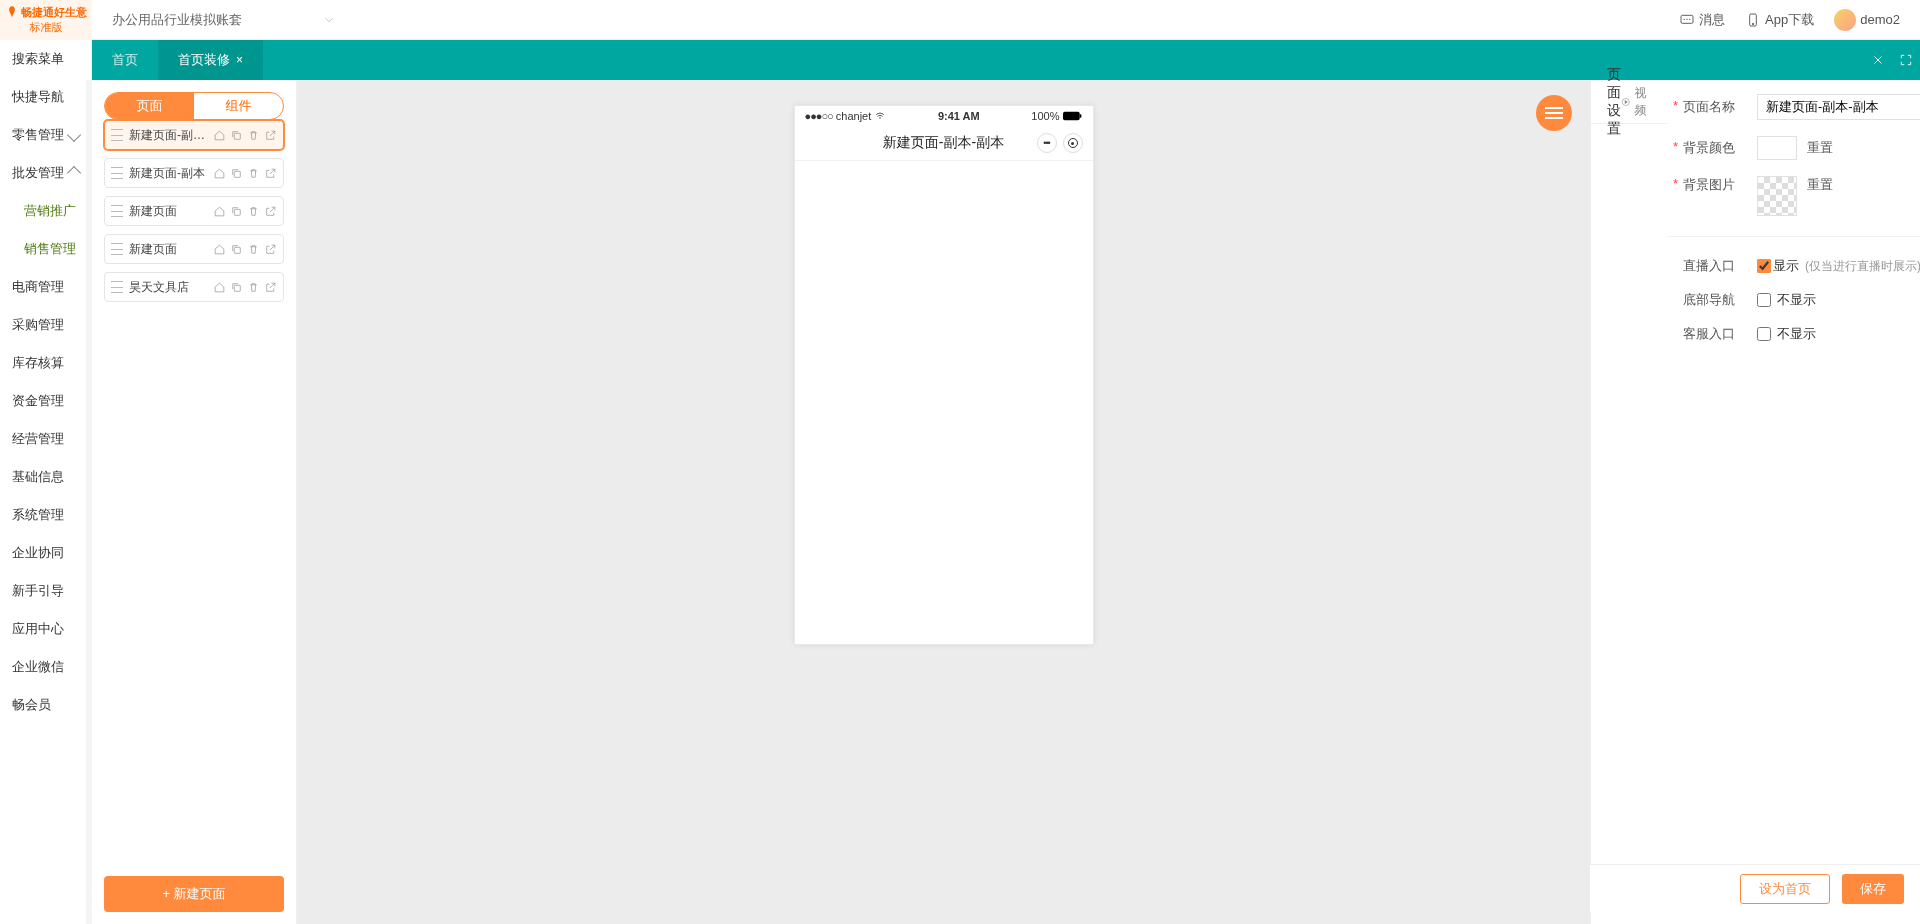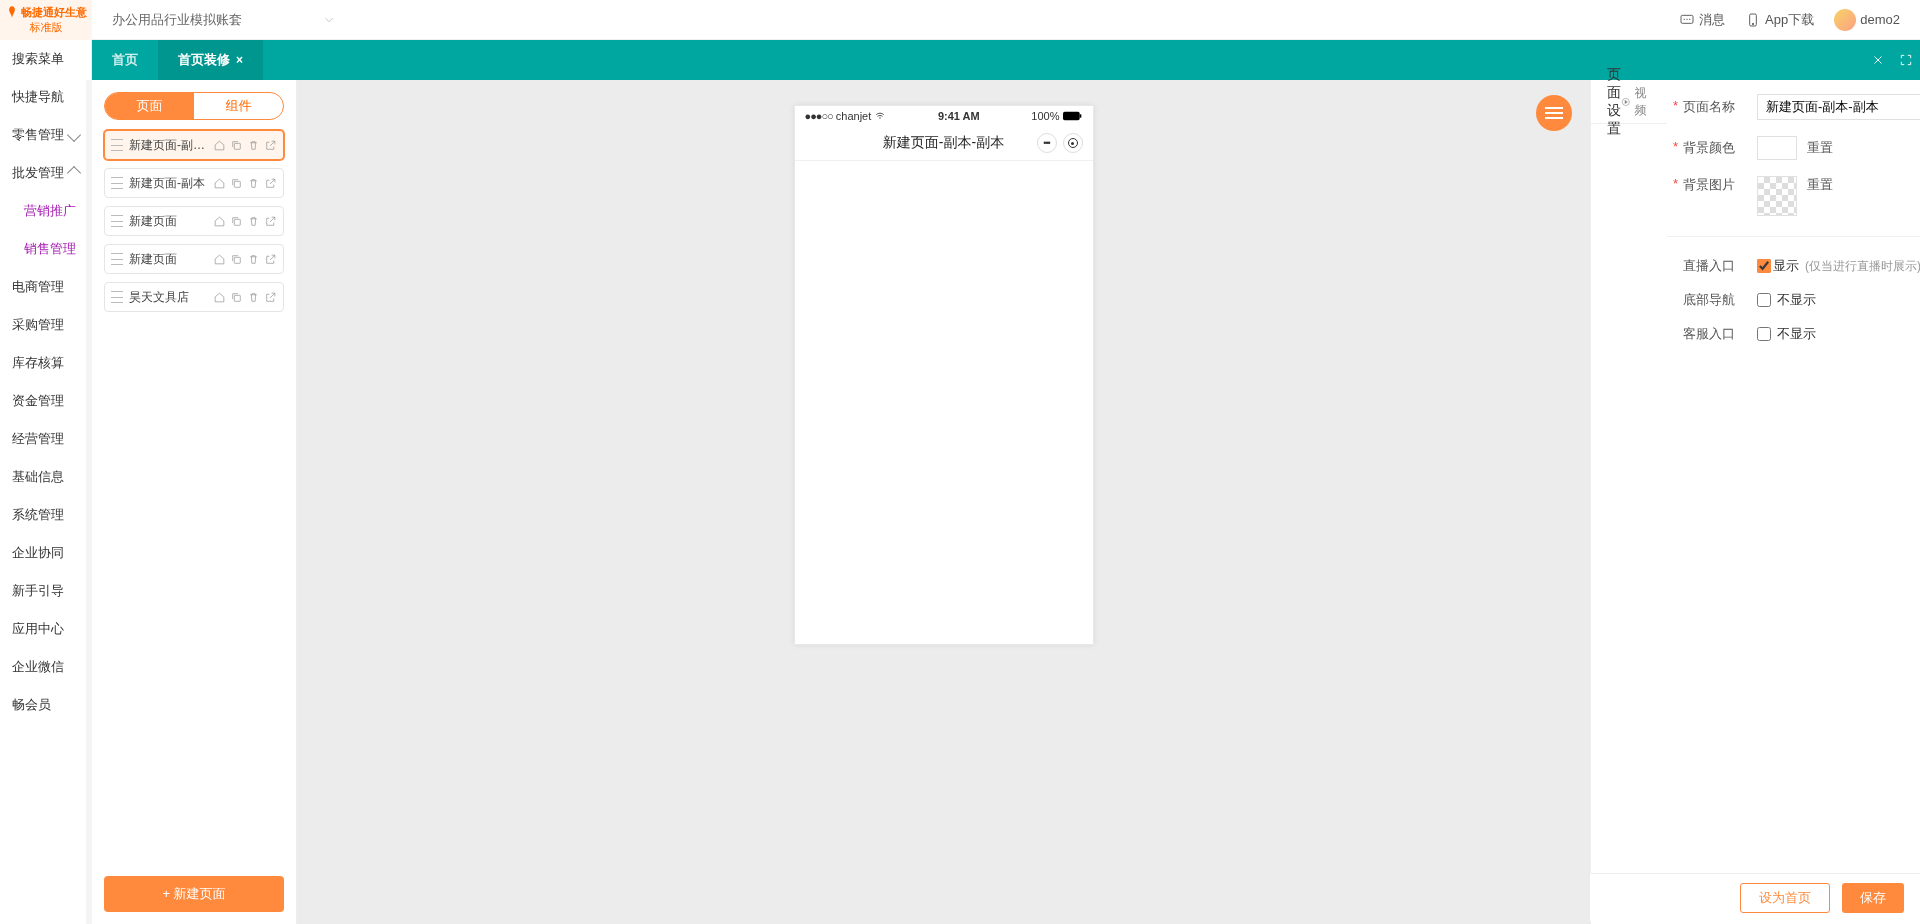--- a/index.html
+++ b/index.html
@@ -13,37 +13,37 @@
 .logo-sub { font-size:11px; color:#FF6A00; }
 .selector { margin-left:20px; display:flex; align-items:center; color:#666; font-size:13px; gap:80px; cursor:pointer; }
 .selector svg { width:14px; height:14px; fill:#bbb; }
 .header-right { margin-left:auto; display:flex; align-items:center; gap:20px; padding-right:20px; }
 .hbtn { display:flex; align-items:center; gap:4px; color:#555; cursor:pointer; font-size:13px; }
 .avatar { width:22px; height:22px; border-radius:50%; background:linear-gradient(135deg,#f6d365,#fda085); }
 .icon16 { width:16px; height:16px; fill:none; stroke:#555; stroke-width:1.4; }
 
 
 .tabstrip { height:40px; background:#00A6A0; display:flex; align-items:center; padding-left:92px; position:relative; }
-.tab { height:40px; display:flex; align-items:center; padding:0 20px; color:#cfeeec; cursor:pointer; font-size:13px;font-weight:bold; }
+.tab { height:40px; display:flex; align-items:center; padding:0 20px; color:#cfeeec; cursor:pointer; font-size:13px; }
 .tab.active { background:#009690; color:#fff;align-items:center; }
 .tab .close { margin-left:6px; font-size:12px; }
 .tab-right { margin-left:auto; display:flex; }
 .tab-rbtn { width:28px; height:40px; display:flex; align-items:center; justify-content:center; cursor:pointer; }
 .tab-rbtn svg { width:14px; height:14px; stroke:#fff; fill:none; stroke-width:1.6; }
 
 
 .leftnav { position:absolute; top:40px; bottom:0; left:0; width:92px; background:#fff; border-right:1px solid #eee; overflow:auto; }
 .navitem { padding:10px 12px; font-size:13px; color:#333; cursor:pointer; display:flex; align-items:center; justify-content:space-between; }
-.navitem.sub { padding-left:24px; color:#a21caf; }
+.navitem.sub { padding-left:24px; color:#4d7c0f; }
 .navcaret { width:10px; height:10px; border:solid #888; border-width:0 1px 1px 0; transform:rotate(45deg); }
 .navcaret.up { transform:rotate(-135deg); }
 
 
 .main { position:absolute; top:80px; left:92px; right:0; bottom:0; display:flex; }
-.panel-list { width:205px; background:#fff; display:flex; flex-direction:column; border-right:1px solid #eee; padding:12px; gap:10px; }
+.panel-list { width:205px; background:#fff; display:flex; flex-direction:column; border-right:1px solid #eee; padding:12px; }
 .seg { display:flex; border:1px solid #FF8A3D; border-radius:14px; overflow:hidden; height:28px; }
 .segbtn { flex:1; display:flex; align-items:center; justify-content:center; font-size:13px; cursor:pointer; color:#FF6A00; }
 .segbtn.active { background:#FF8A3D; color:#fff; }
 .pagelist { display:flex; flex-direction:column; gap:8px; }
 .pageitem { height:30px; border:1px solid #e5e5e5; border-radius:4px; display:flex; align-items:center; padding:0 6px; gap:6px; font-size:12px; cursor:pointer; }
 .pageitem.active { border-color:#FF8A3D; background:#FFF5EC; box-shadow:0 0 0 1px #FF8A3D; }
 .pageitem .drag { width:12px; height:12px; display:flex; flex-direction:column; justify-content:space-between; }
 .pageitem .drag span { height:1px; background:#bbb; }
 .pageitem .name { flex:1; white-space:nowrap; overflow:hidden; text-overflow:ellipsis; color:#444; }
 .pageitem .acts { display:flex; gap:4px; }
@@ -79,21 +79,21 @@
 .row .lab { width:74px; color:#555; position:relative; }
 .row .lab.req::before { content:"*"; color:#f44; position:absolute; left:-10px; }
 .row input[type=text] { flex:1; height:26px; border:1px solid #e0e0e0; padding:0 8px; font-size:13px; outline:none; }
 .swatch { width:40px; height:24px; border:1px solid #e0e0e0; background:#fff; }
 .checker { width:40px; height:40px; border:1px solid #e0e0e0; background:repeating-conic-gradient(#ddd 0 25%,#fff 0 50%) 0 0/12px 12px; }
 .resetlink { margin-left:10px; color:#555; cursor:pointer; font-size:13px; }
 .cb { width:14px; height:14px; accent-color:#FF8A3D; }
 .hint { color:#999; margin-left:6px; font-size:12px; }
 .sep { height:1px; background:#f0f0f0; margin:4px -16px; }
 
-.footer { position:absolute; bottom:3px; right:0; width:330px; height:48px; background:#fff; border-top:1px solid #eee; display:flex; align-items:center; justify-content:flex-end; gap:12px; padding:0 16px; }
+.footer { position:absolute; bottom:12px; right:0; width:330px; height:48px; background:#fff; border-top:1px solid #eee; display:flex; align-items:center; justify-content:flex-end; gap:12px; padding:0 16px; }
 .btn { height:30px; padding:0 18px; border-radius:3px; display:flex; align-items:center; cursor:pointer; font-size:13px; }
 .btn.ghost { border:1px solid #FF8A3D; color:#FF8A3D; background:#fff; }
 .btn.primary { background:#FF8A3D; color:#fff; }
 
 .scrolltrack { position:absolute; top:80px; bottom:0; left:86px; width:6px; background:#f4f4f4; }
 </style>
 </head>
 <body>
 
 <div class="header">

